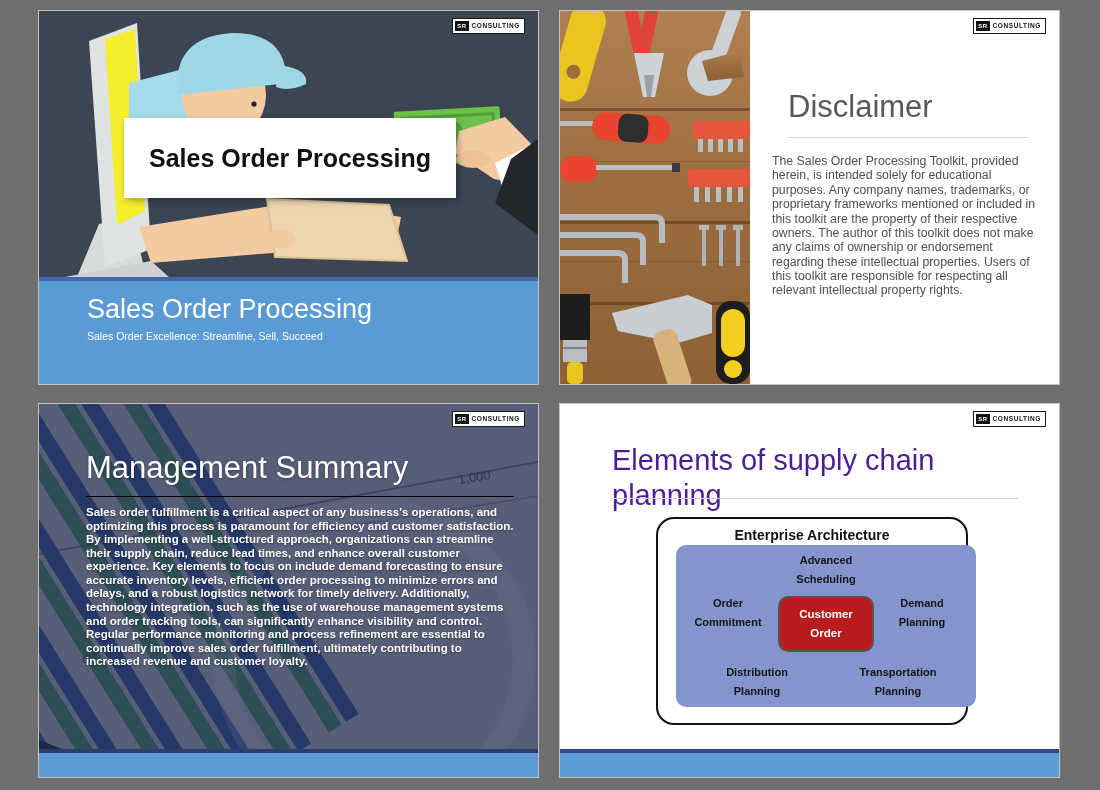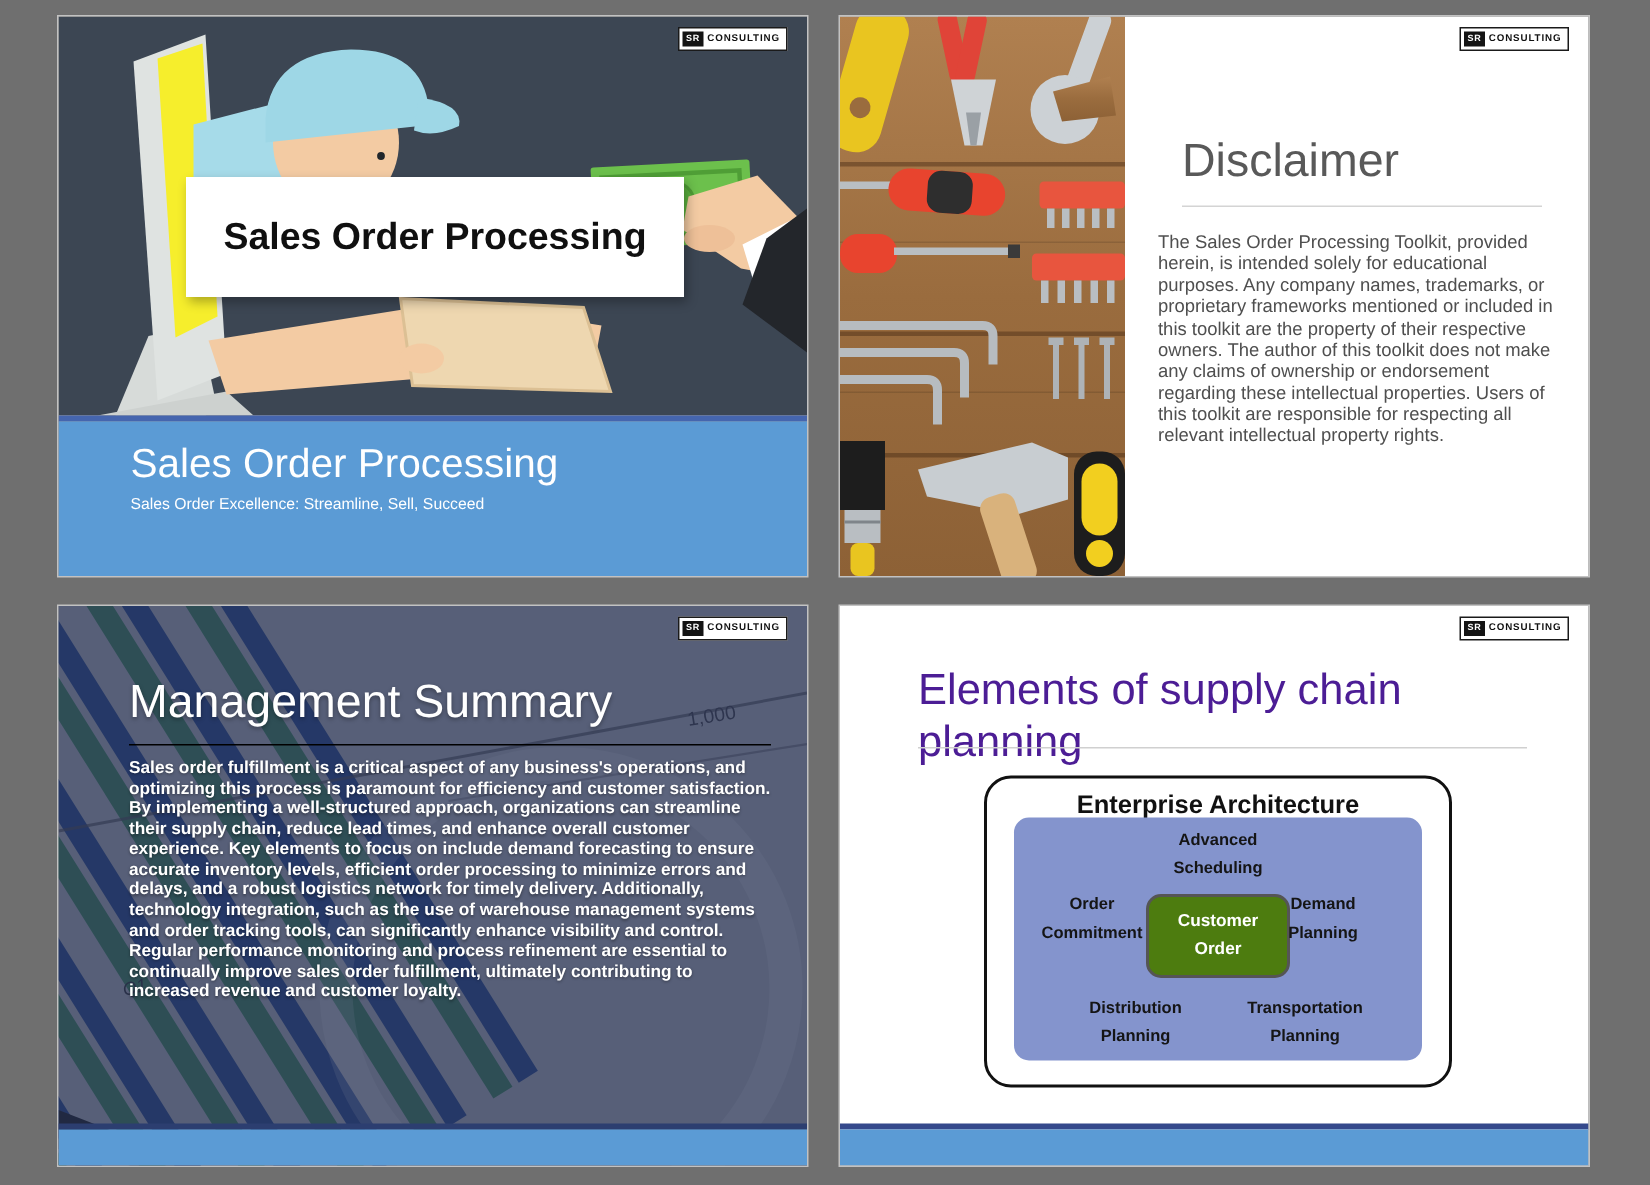--- a/index.html
+++ b/index.html
@@ -44,30 +44,30 @@
   .s3-body{font-size:11.5px;line-height:1.18;margin:9px 0 0 0;font-weight:600;text-shadow:0 1px 2px rgba(0,0,0,.4);}
   .band-line{position:absolute;left:0;right:0;top:345px;height:4px;background:#2c3e70;z-index:6;}
   .band{position:absolute;left:0;right:0;top:349px;bottom:0;background:#5b9bd5;z-index:6;}
   #slide4 .band-line{background:#35498c;}
 
   
   .s4-heading{position:absolute;left:52px;top:20px;width:390px;font-size:29px;color:#4c1d95;line-height:1.18;font-weight:400;}
   .s4-rule{position:absolute;left:52px;top:94px;width:406px;border-top:1px solid #d0d0d0;}
   .frame{position:absolute;left:96px;top:113px;width:312px;height:208px;background:#fff;
          border:2px solid #111;border-radius:18px;box-sizing:border-box;}
-  .frame-title{text-align:center;font-size:17px;font-weight:700;color:#111;margin-top:8px;}
-  .panel{position:absolute;left:18px;top:26px;width:272px;height:162px;background:#8494cd;border-radius:10px;}
+  .frame-title{text-align:center;font-size:14px;font-weight:700;color:#111;margin-top:8px;}
+  .panel{position:absolute;left:18px;top:26px;width:272px;height:162px;background:#8494cd;border-radius:10px;padding-left:28px;}
   .node{position:absolute;font-size:11px;font-weight:600;color:#151515;text-align:center;line-height:19px;}
   .node-top{left:0;right:0;top:6px;}
   .node-left{left:6px;width:92px;top:49px;}
-  .node-right{right:20px;width:92px;top:49px;}
+  .node-right{right:8px;width:92px;top:49px;}
   .node-bl{left:26px;width:110px;bottom:6px;}
   .node-br{right:16px;width:124px;bottom:6px;}
   .center-box{position:absolute;left:50%;top:49%;transform:translate(-50%,-50%);width:92px;height:52px;
-              background:#4d7c0f;border:2px solid #555;border-radius:10px;color:#fff;
+              background:#b91c1c;border:2px solid #555;border-radius:10px;color:#fff;
               display:flex;flex-direction:column;justify-content:center;text-align:center;
               font-size:11.5px;font-weight:600;line-height:19px;}
 </style>
 </head>
 <body>
 
 <div class="canvas">
 
   <section class="slide" id="slide1">
     <svg class="s1-art" viewBox="0 0 499 266">

